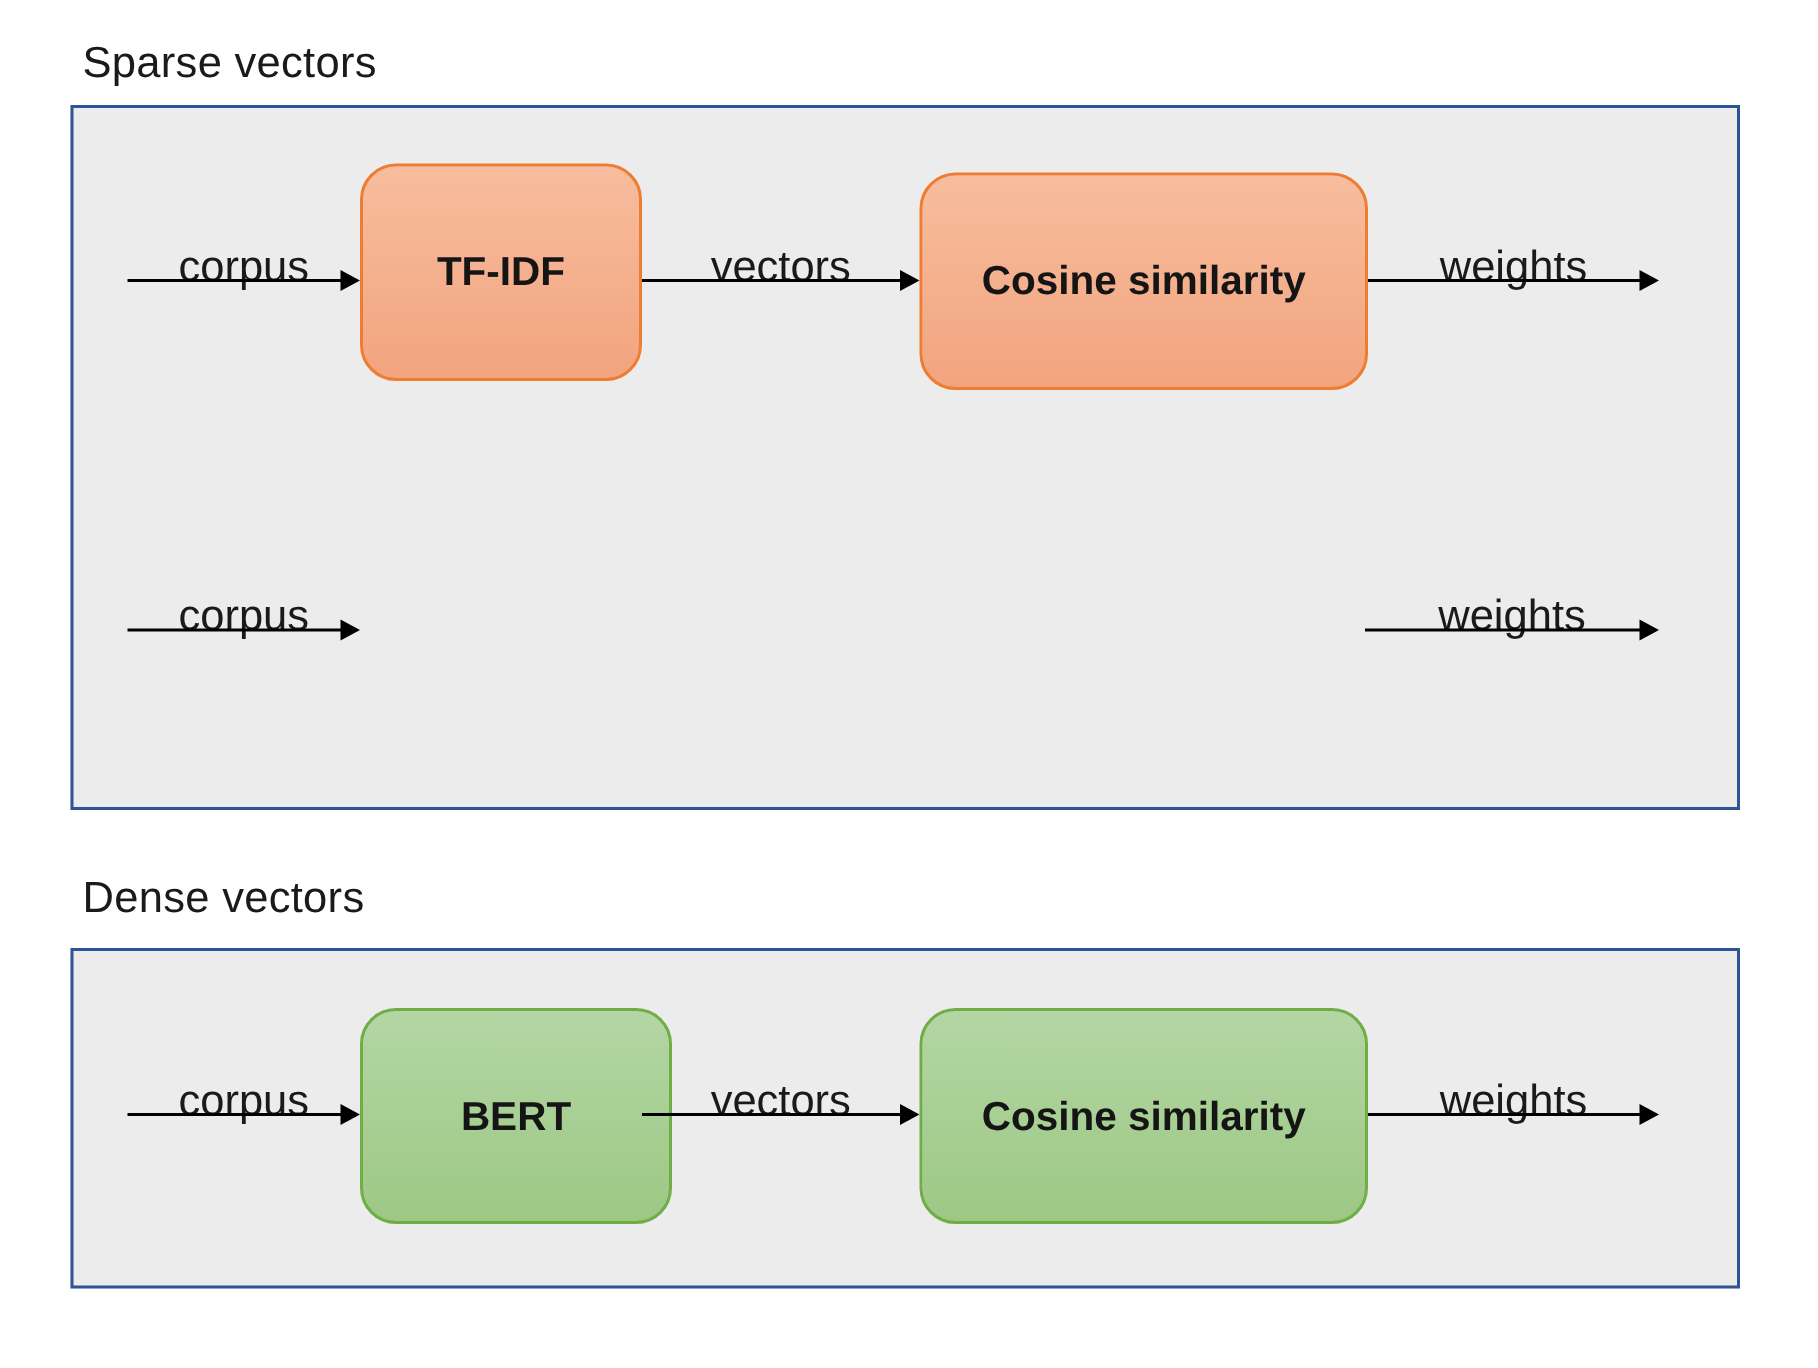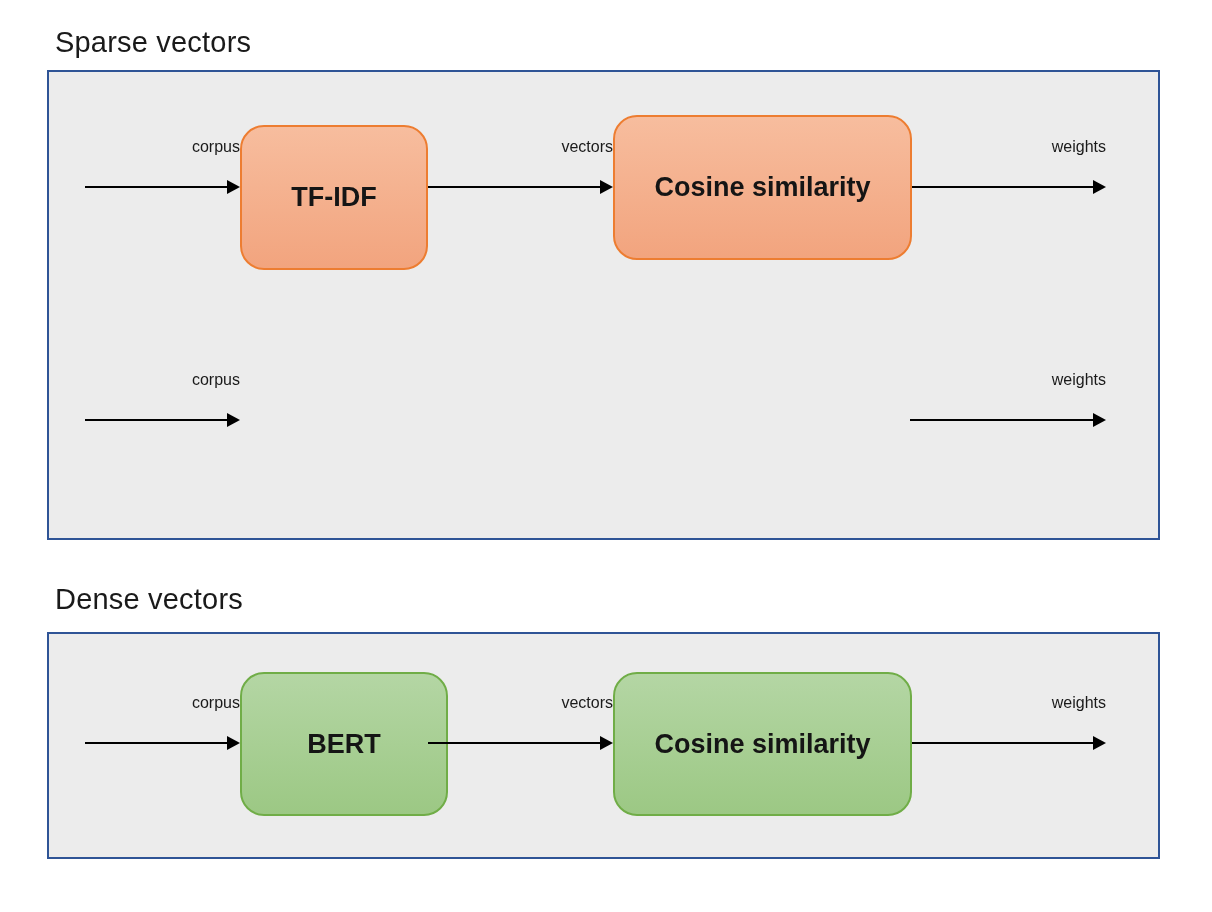--- a/index.html
+++ b/index.html
@@ -69,41 +69,42 @@
     right: 0;
     top: 0;
     width: 0;
     height: 0;
     border-top: 7px solid transparent;
     border-bottom: 7px solid transparent;
     border-left: 13px solid var(--arrow_color, #000000);
   }
   .edge-label {
     position: absolute;
-    font-size: 16px;
+    font-size: 29px;
     color: var(--text_color, #1a1a1a);
-    text-align: right;
+    text-align: center;
+    margin-top: 24px;
   }
 </style>
 </head>
 <body>
 
 <div id="page">
 
   <div class="section-title" style="left:55px; top:26px;">Sparse vectors</div>
 
   <div class="panel" style="left:47px; top:70px; width:1113px; height:470px;"></div>
 
   <div class="edge-label" style="left:85px; top:138px; width:155px;">corpus</div>
   <div class="arrow" style="left:85px; top:180px; width:155px;">
     <div class="arrow-line"></div>
     <div class="arrow-head"></div>
   </div>
 
-  <div class="node salmon" style="left:240px; top:125px; width:188px; height:145px;text-align:center;">
+  <div class="node salmon" style="left:240px; top:109px; width:188px; height:145px;text-align:center;">
     <span>TF-IDF</span>
   </div>
 
   <div class="edge-label" style="left:428px; top:138px; width:185px;">vectors</div>
   <div class="arrow" style="left:428px; top:180px; width:185px;">
     <div class="arrow-line"></div>
     <div class="arrow-head"></div>
   </div>
 
   <div class="node salmon" style="left:613px; top:115px; width:299px; height:145px;">

